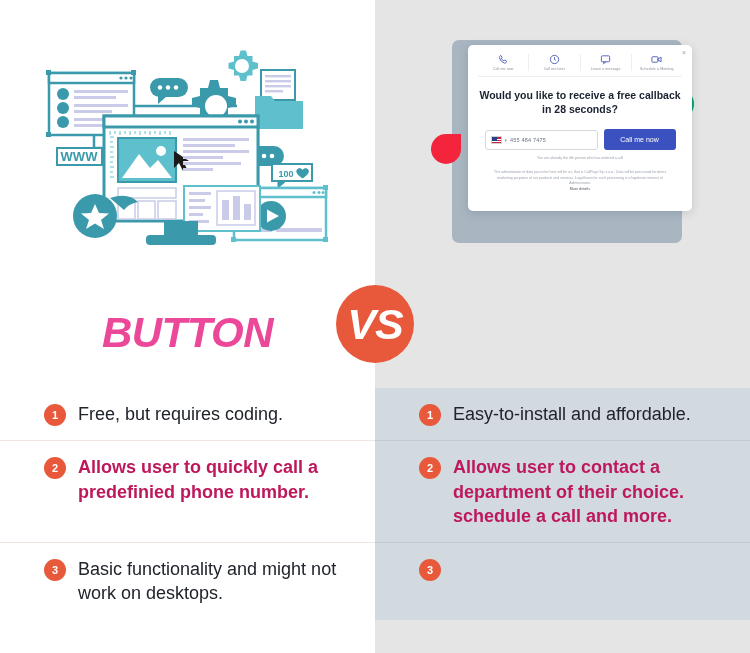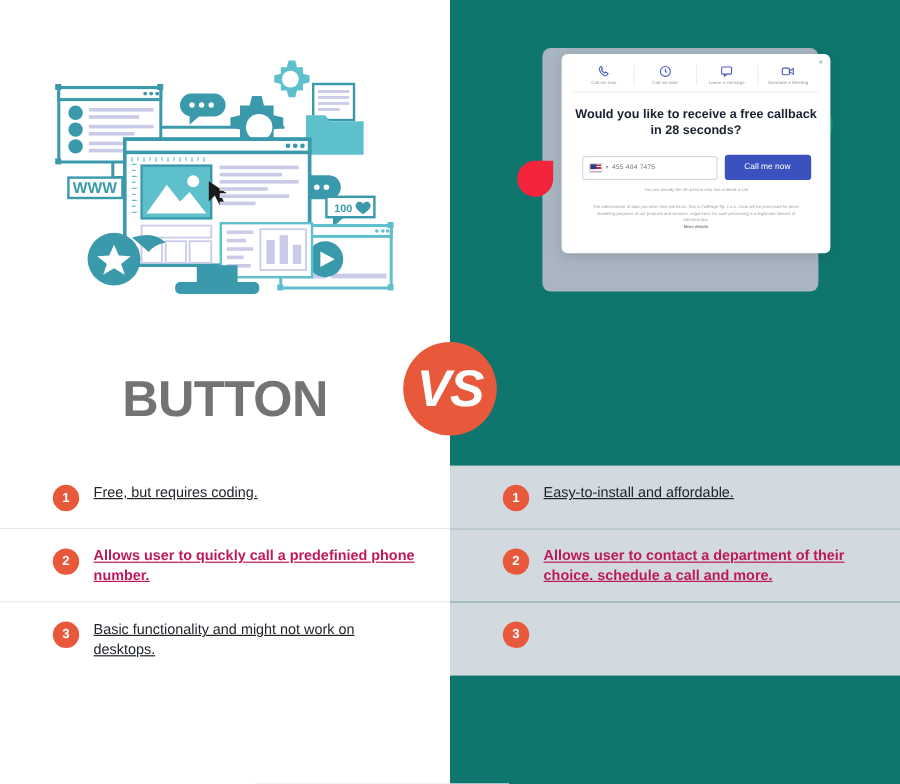--- a/index.html
+++ b/index.html
@@ -7,35 +7,35 @@
     width: 750px; height: 653px;
     font-family: "Liberation Sans", sans-serif;
     background: #ffffff;
     overflow: hidden;
   }
   .page { position: relative; width: 750px; height: 653px; display: flex; }
 
   
   .col { position: relative; width: 375px; height: 653px; }
   .col-left  { background: #ffffff; margin-top: 10px; }
-  .col-right { background: #0f766e; }
+  .col-right { background: #e5e5e5; }
 
   
   .hero-left { position: absolute; left: 0; top: 0; width: 375px; height: 278px; }
   .hero-right { position: absolute; left: 0; top: 0; width: 375px; height: 278px; }
 
   
   .title-row {
     position: absolute; top: 278px; left: 0; width: 750px; height: 110px;
     display: flex; align-items: center; pointer-events: none;
   }
   .title {
     width: 375px; text-align: center;
     font-size: 42px; font-weight: bold; letter-spacing: -0.5px;
-    color: #737373; font-family: "Liberation Sans", sans-serif;
+    color: #ec4899; font-family: "Liberation Sans", sans-serif; font-style: italic;
   }
   .vs-badge {
     position: absolute; left: 336px; top: 285px;
     width: 78px; height: 78px; border-radius: 50%;
     background: #e8593c;
     display: flex; align-items: center; justify-content: center;
     z-index: 5;
   }
   .vs-badge span {
     color: #ffffff; font-size: 43px; font-weight: bold;
@@ -53,21 +53,21 @@
   .cell.right { background: #d2d9df; }
   .cell.left  { background: #ffffff; }
   .num {
     flex: 0 0 auto;
     width: 22px; height: 22px; border-radius: 50%;
     background: #e8593c; color: #ffffff;
     font-size: 11px; font-weight: bold;
     display: flex; align-items: center; justify-content: center;
     margin-top: 2px;
   }
-  .txt { font-size: 12px; line-height: 1.35; color: #20242b; text-decoration: underline; }
+  .txt { font-size: 18px; line-height: 1.35; color: #20242b; }
   .txt.bold { font-weight: bold; color: #be185d; }
   .divider-cell { width: 375px; height: 1px; }
   .divider-left  { background: #efe5e1; }
   .divider-right { background: #c2cbd3; }
   .row-divider { display: flex; width: 750px; }
 
   
   .backdrop {
     position: absolute; left: 77px; top: 40px;
     width: 230px; height: 203px;

